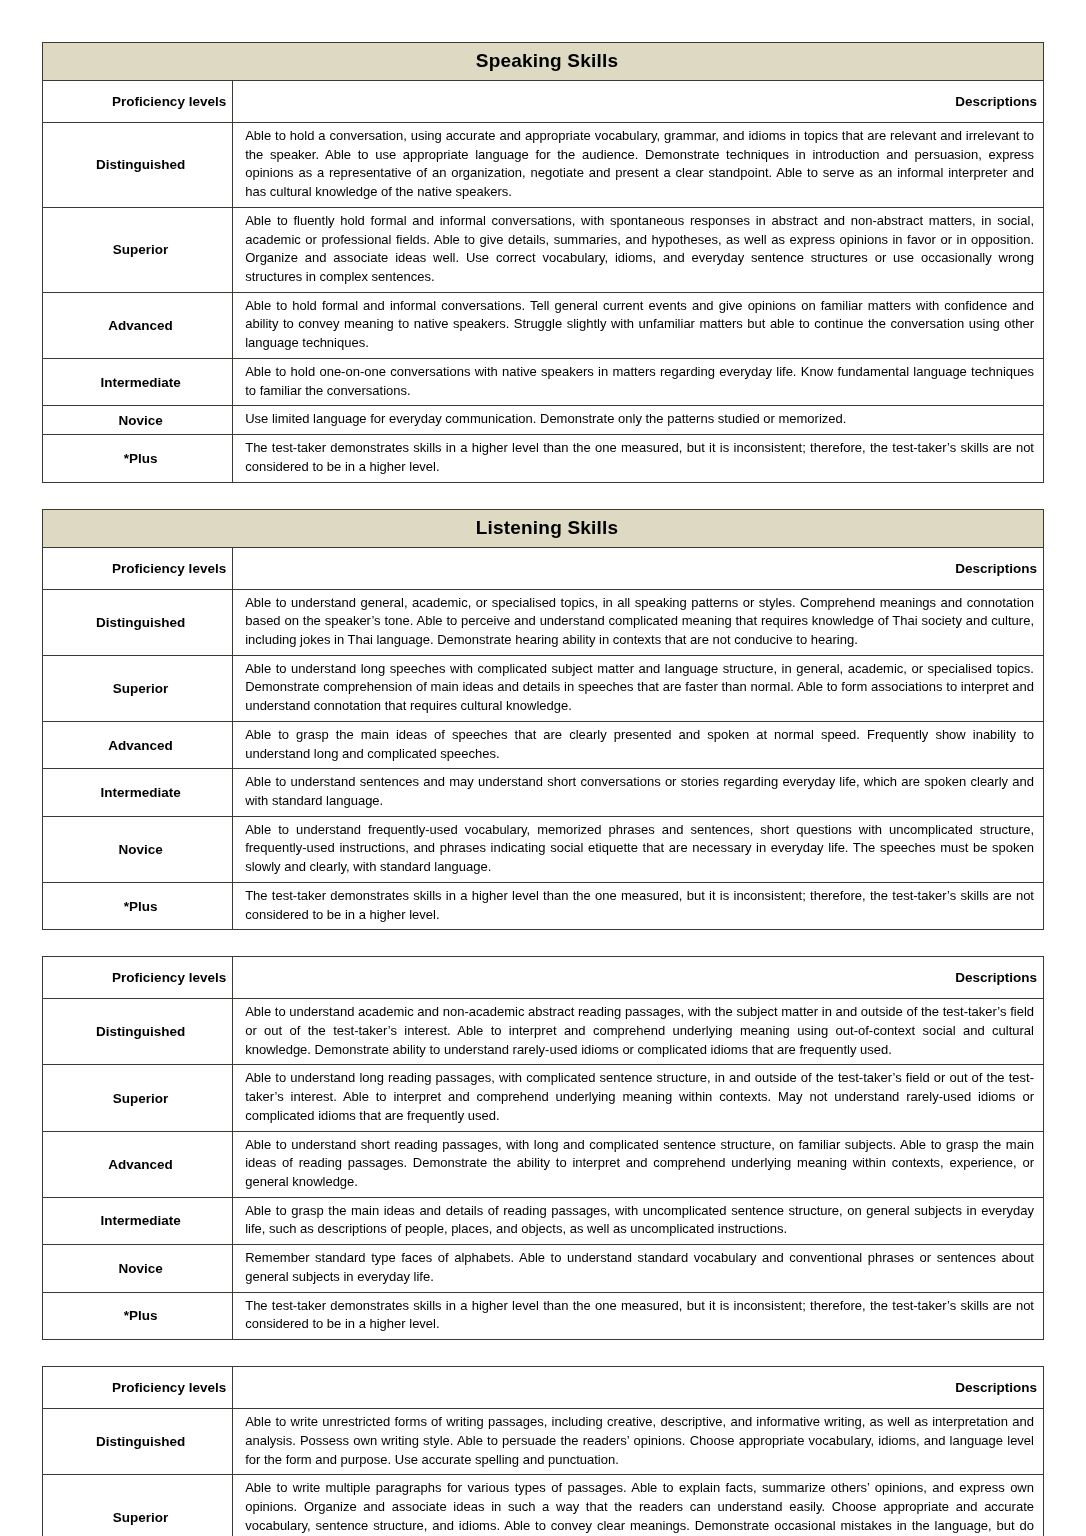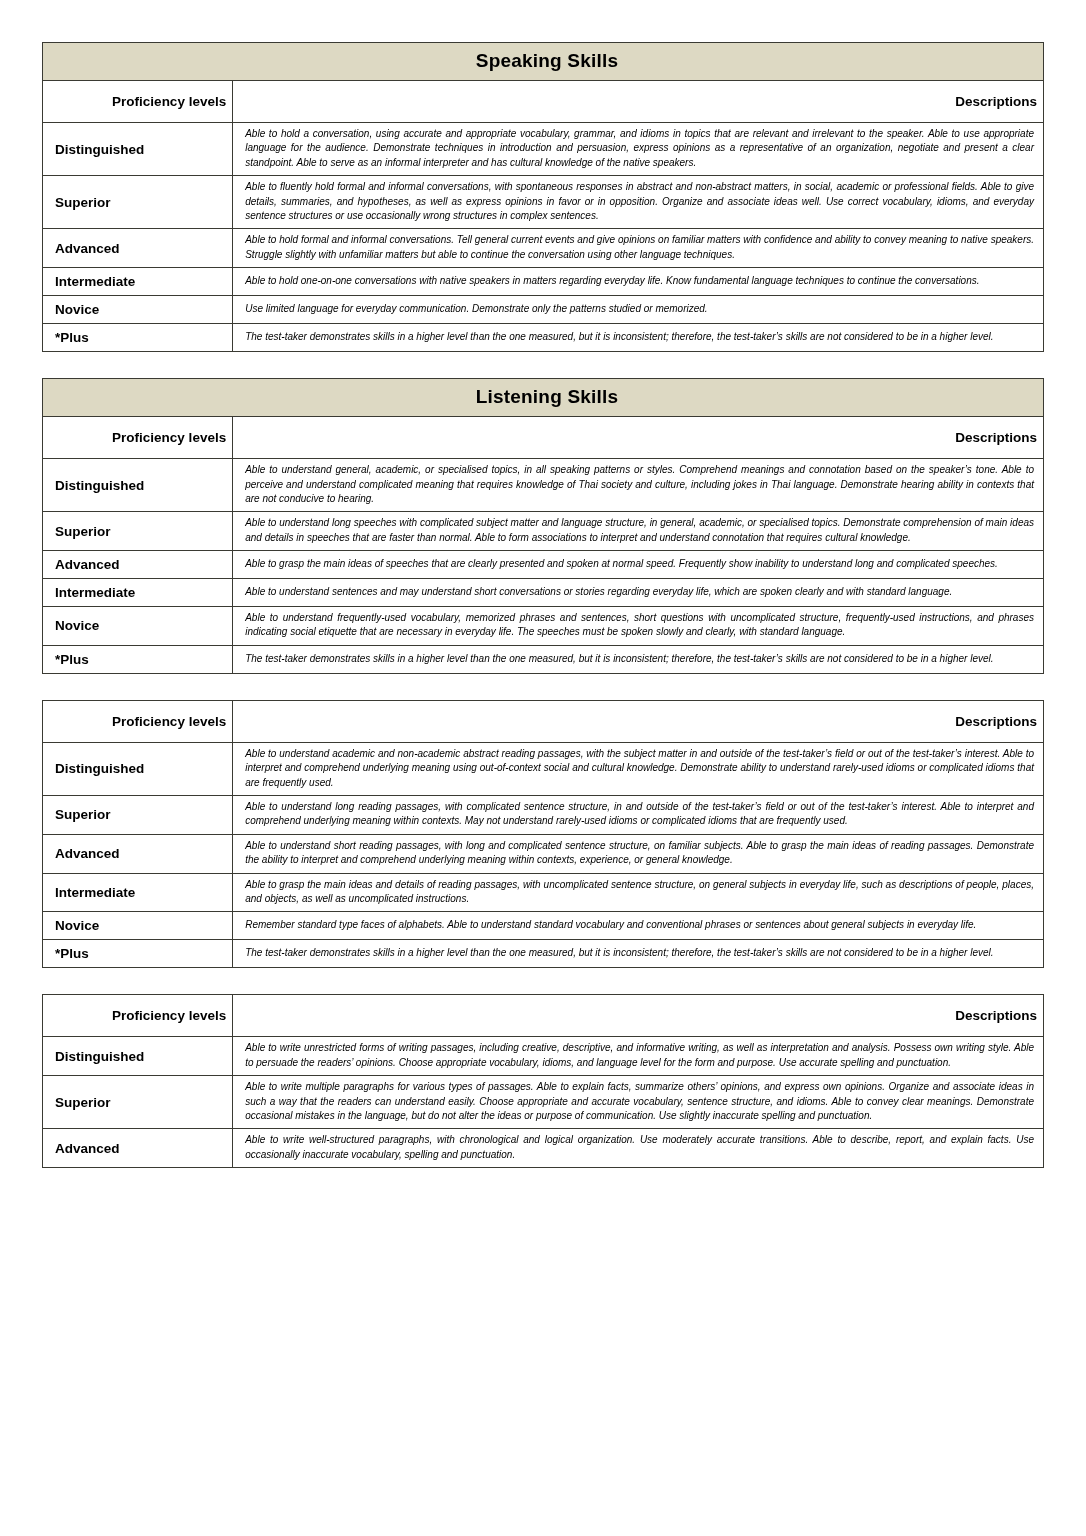--- a/index.html
+++ b/index.html
@@ -49,32 +49,32 @@
   .col-desc {
     width: 810px;
   }
   .head-level, .head-desc {
     text-align: right;
     font-weight: bold;
     font-size: 13.5px;
     padding: 13px 6px 13px 6px;
   }
   .cell-level {
+    text-align: center;
     font-weight: bold;
     font-size: 13.5px;
     padding: 6px 6px;
   }
   .cell-desc {
     text-align: justify;
     text-justify: inter-word;
-    font-size: 10px;
+    font-size: 13px;
     line-height: 1.44;
     padding: 4px 9px 5px 9px;
     hyphens: none;
-    font-style: italic;
   }
 </style>
 </head>
 <body>
 
 <div class="page">
   <div id="tables-root">
       <table class="skill-table">
         <colgroup>
           <col class="col-level">
@@ -95,21 +95,21 @@
           <tr>
             <td class="cell-level">Superior</td>
             <td class="cell-desc">Able to fluently hold formal and informal conversations, with spontaneous responses in abstract and non-abstract matters, in social, academic or professional fields. Able to give details, summaries, and hypotheses, as well as express opinions in favor or in opposition. Organize and associate ideas well. Use correct vocabulary, idioms, and everyday sentence structures or use occasionally wrong structures in complex sentences.</td>
           </tr>
           <tr>
             <td class="cell-level">Advanced</td>
             <td class="cell-desc">Able to hold formal and informal conversations. Tell general current events and give opinions on familiar matters with confidence and ability to convey meaning to native speakers. Struggle slightly with unfamiliar matters but able to continue the conversation using other language techniques.</td>
           </tr>
           <tr>
             <td class="cell-level">Intermediate</td>
-            <td class="cell-desc">Able to hold one-on-one conversations with native speakers in matters regarding everyday life. Know fundamental language techniques to continue the conversations.</td>
+            <td class="cell-desc">Able to hold one-on-one conversations with native speakers in matters regarding everyday life. Know fundamental language techniques to familiar the conversations.</td>
           </tr>
           <tr>
             <td class="cell-level">Novice</td>
             <td class="cell-desc">Use limited language for everyday communication. Demonstrate only the patterns studied or memorized.</td>
           </tr>
           <tr>
             <td class="cell-level">*Plus</td>
             <td class="cell-desc">The test-taker demonstrates skills in a higher level than the one measured, but it is inconsistent; therefore, the test-taker’s skills are not considered to be in a higher level.</td>
           </tr>
         </tbody>

